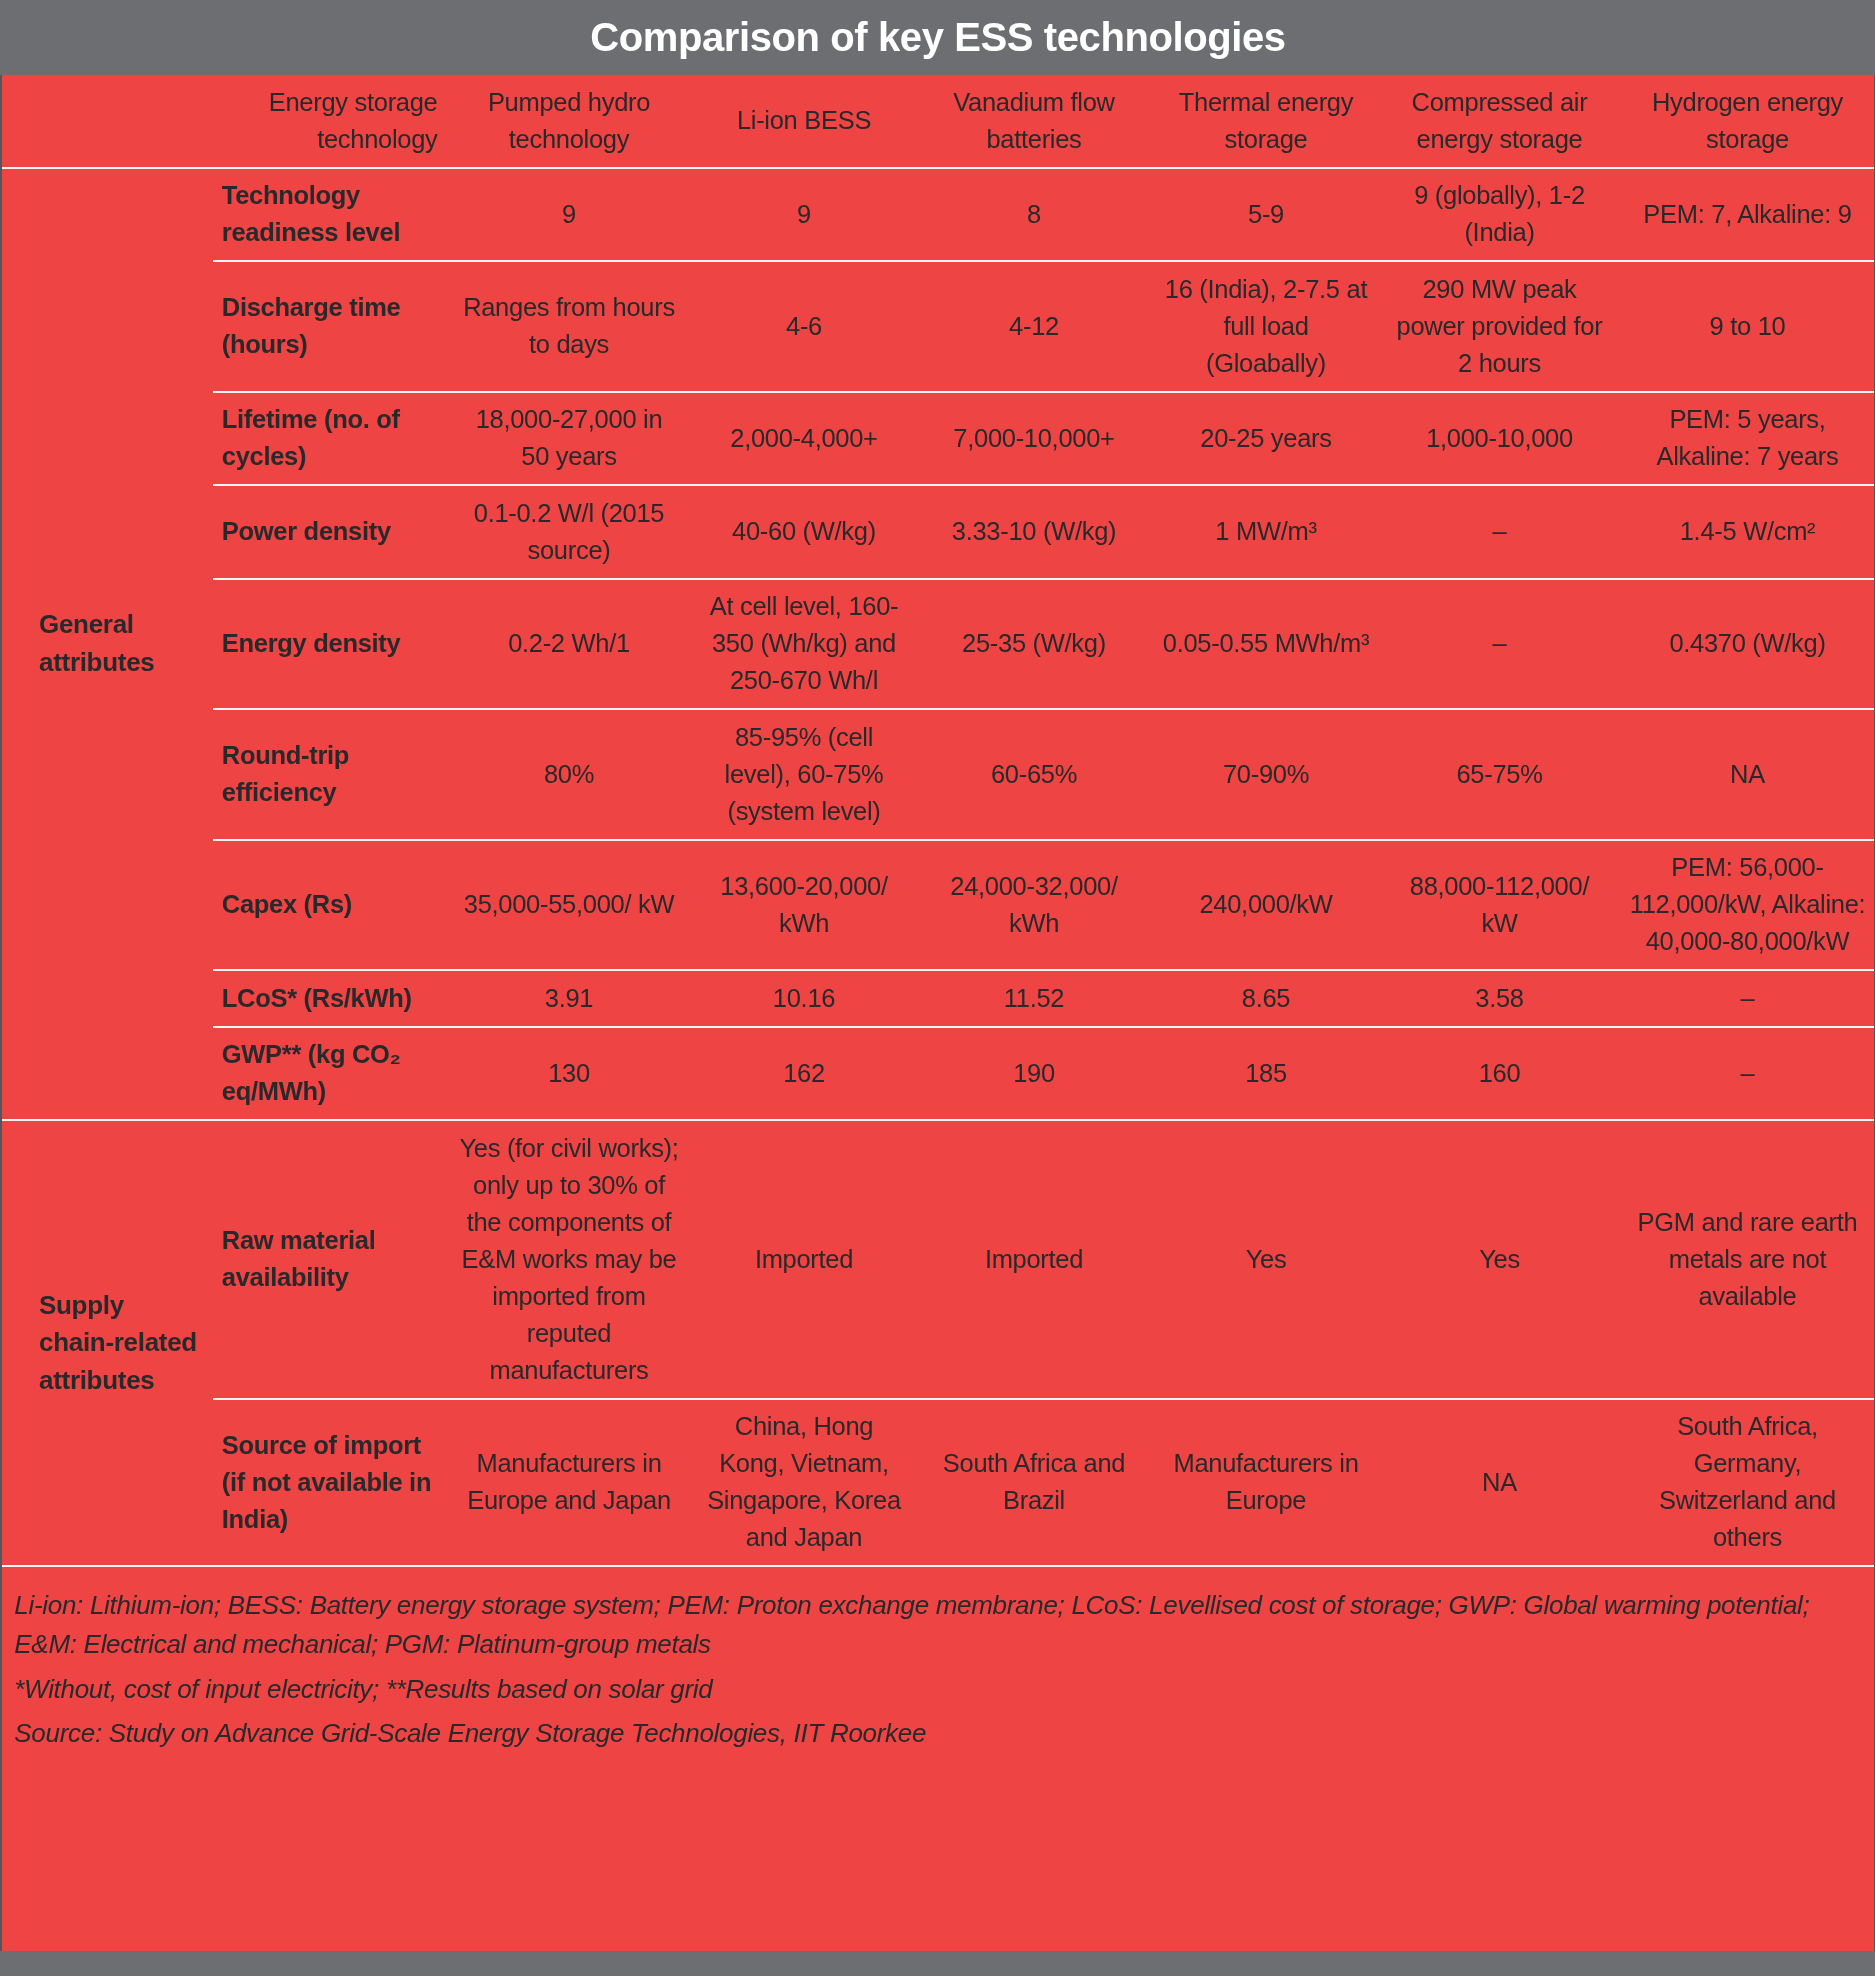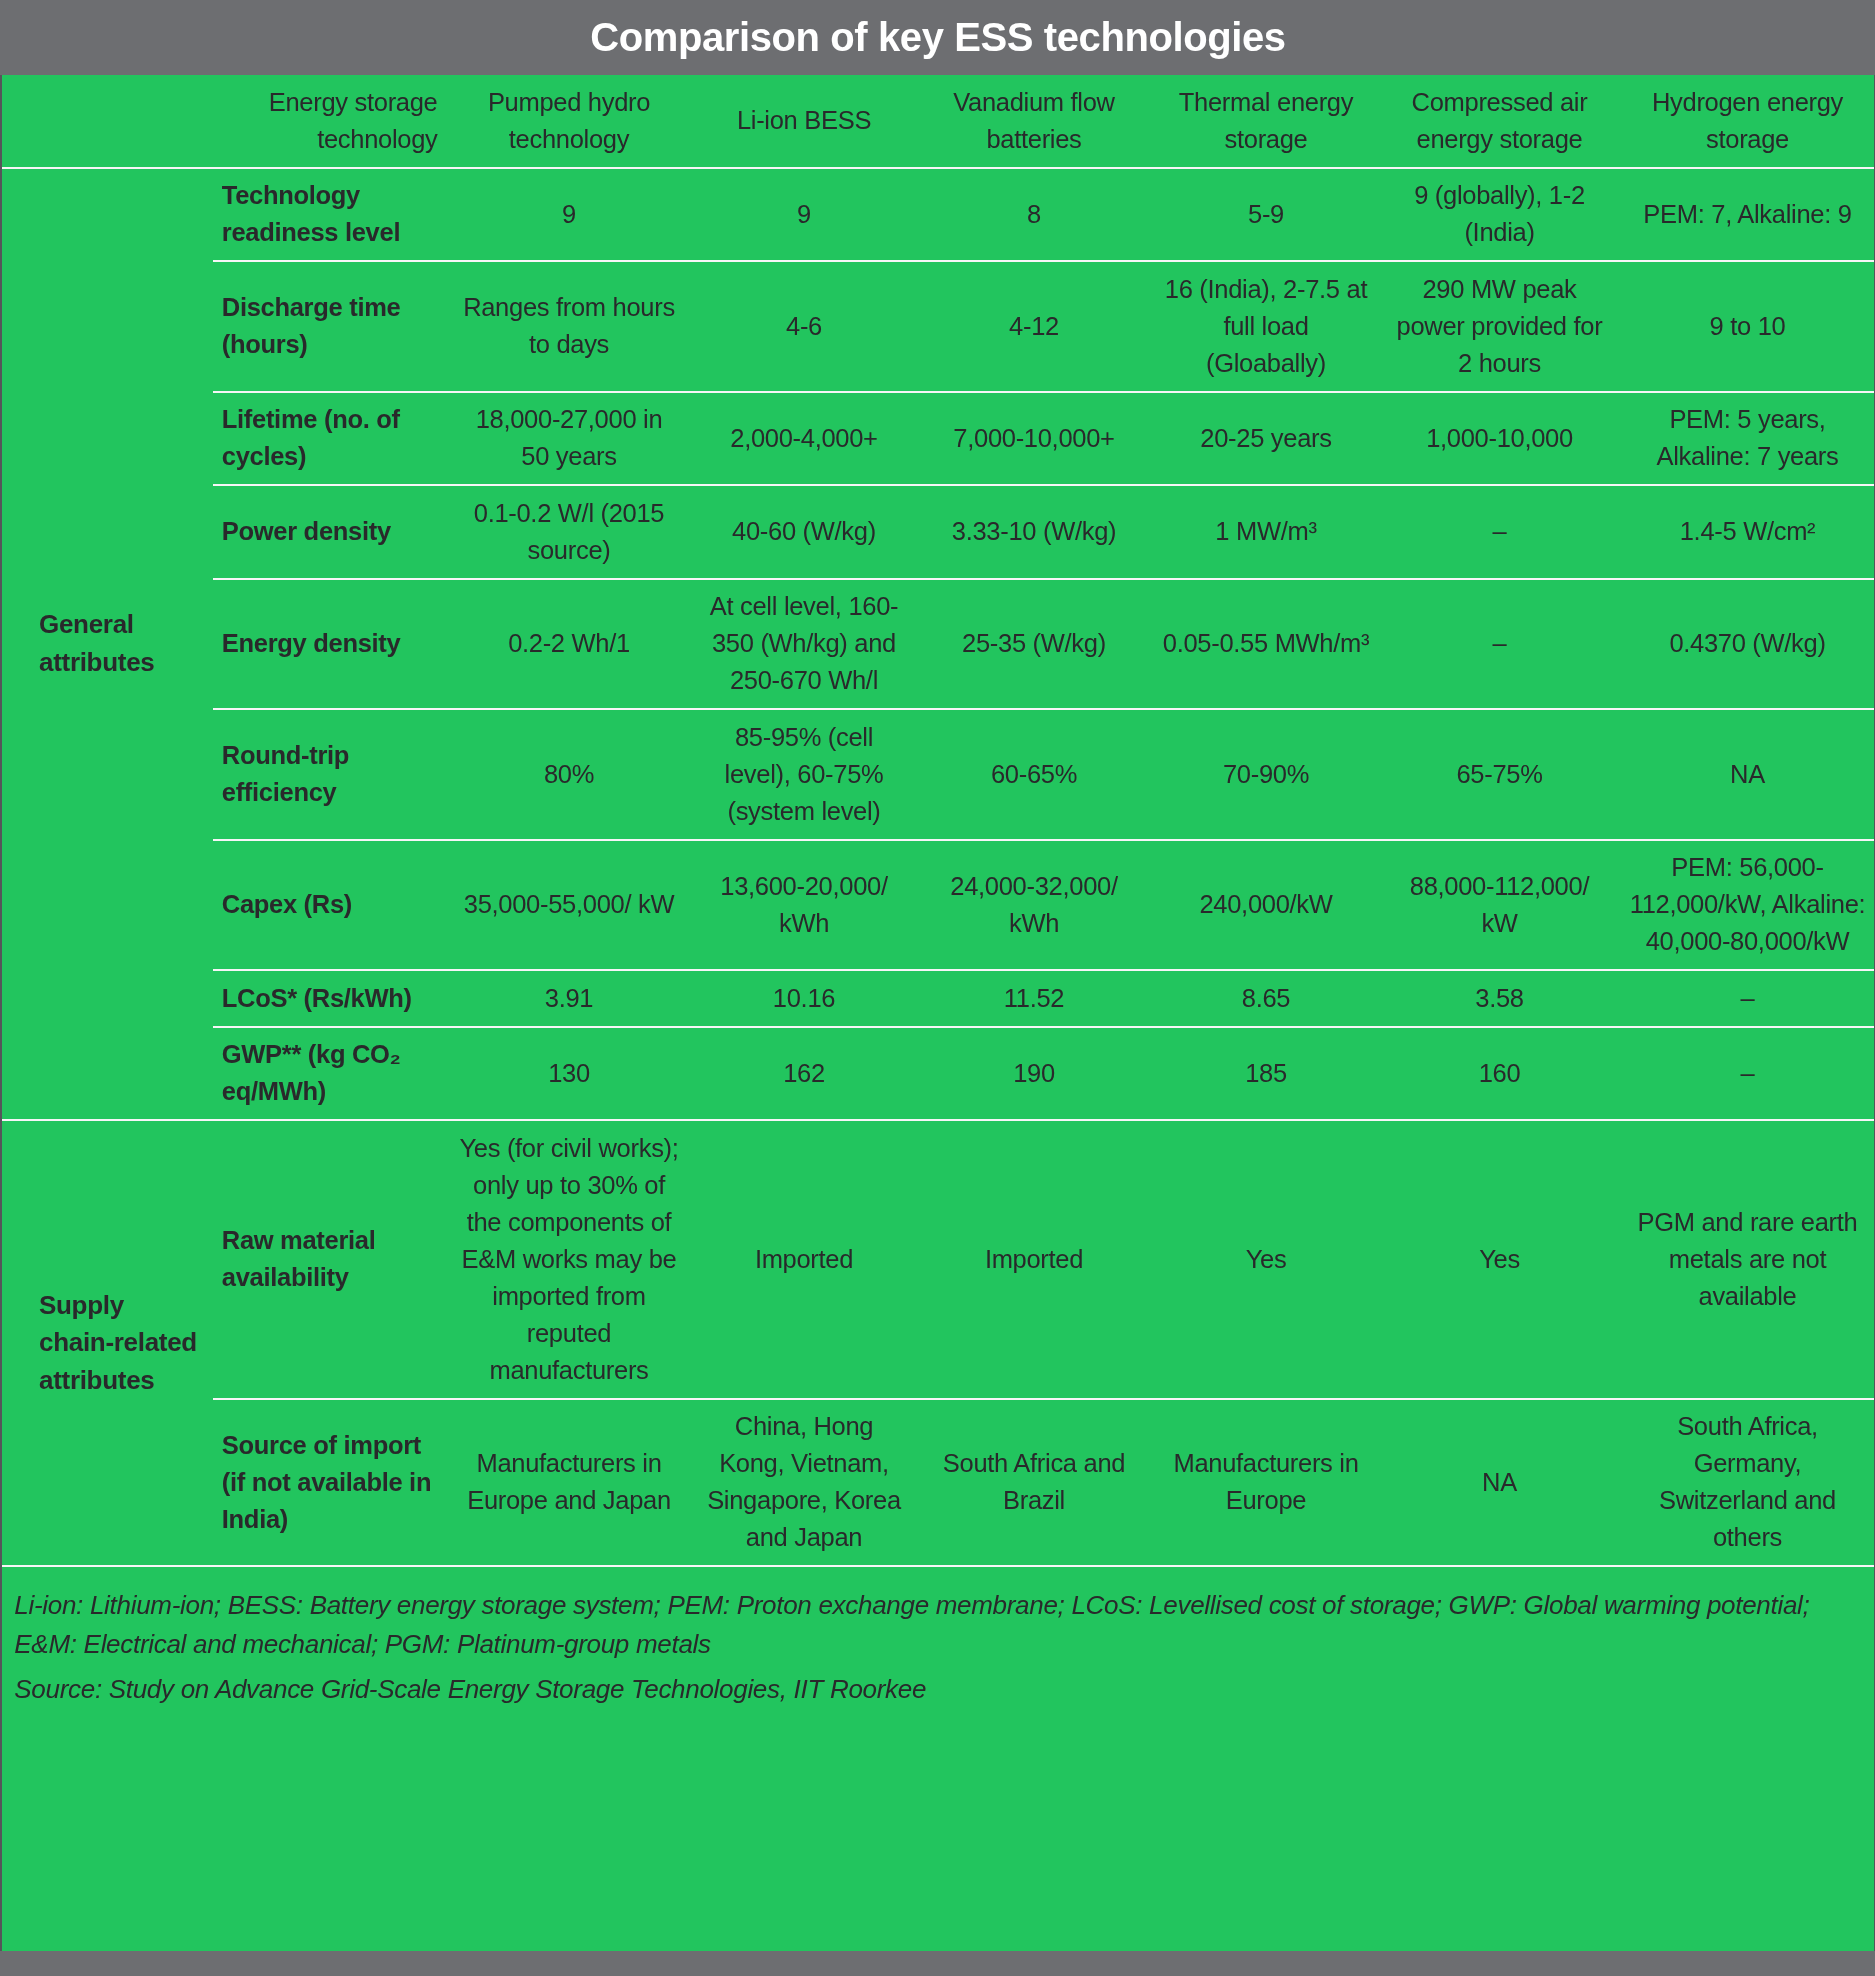--- a/index.html
+++ b/index.html
@@ -5,21 +5,21 @@
   html, body { margin: 0; padding: 0; }
   body {
     font-family: "Liberation Sans", sans-serif;
     color: #29292b;
     background: #ffffff;
   }
   .page {
     position: relative;
     width: 1876px;
     height: 1977px;
-    background: #22c55e;
+    background: #ef4444;
     overflow: hidden;
     display: flex;
     flex-direction: column;
   }
   .titlebar {
     flex: 0 0 75px;
     background: #6d6e71;
     display: flex;
     align-items: center;
     justify-content: center;
@@ -227,20 +227,21 @@
           <td class="val">South Africa and Brazil</td>
           <td class="val">Manufacturers in Europe</td>
           <td class="val">NA</td>
           <td class="val">South Africa, Germany, Switzerland and others</td>
         </tr>
       </tbody>
     </table>
 
     <div class="footnotes">
       <p>Li-ion: Lithium-ion; BESS: Battery energy storage system; PEM: Proton exchange membrane; LCoS: Levellised cost of storage;  GWP: Global warming potential; E&amp;M: Electrical and mechanical; PGM: Platinum-group metals</p>
+      <p>*Without, cost of input electricity;  **Results based on solar grid</p>
       <p>Source: Study on Advance Grid-Scale Energy Storage Technologies, IIT Roorkee</p>
     </div>
   </div>
 
   <div class="bottombar"></div>
 
 </div>
 
 
 </body></html>

